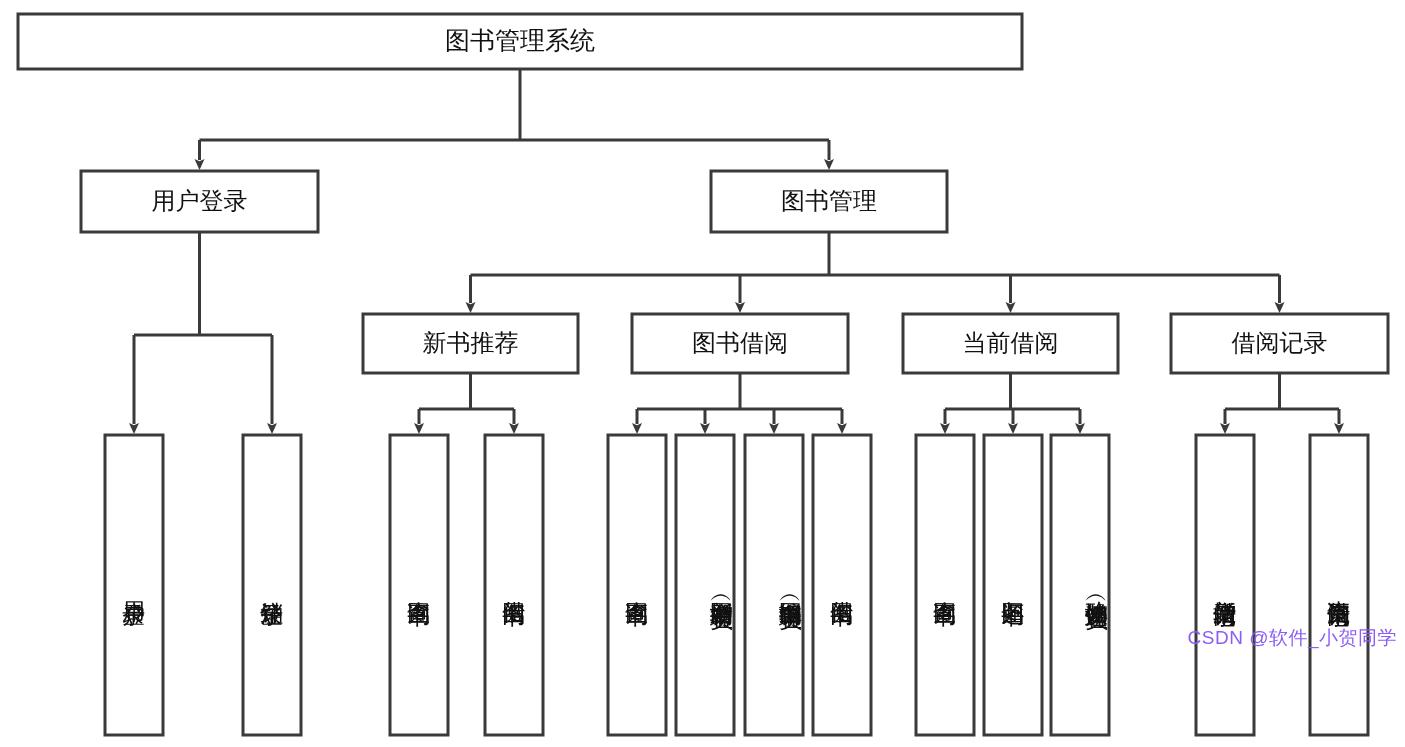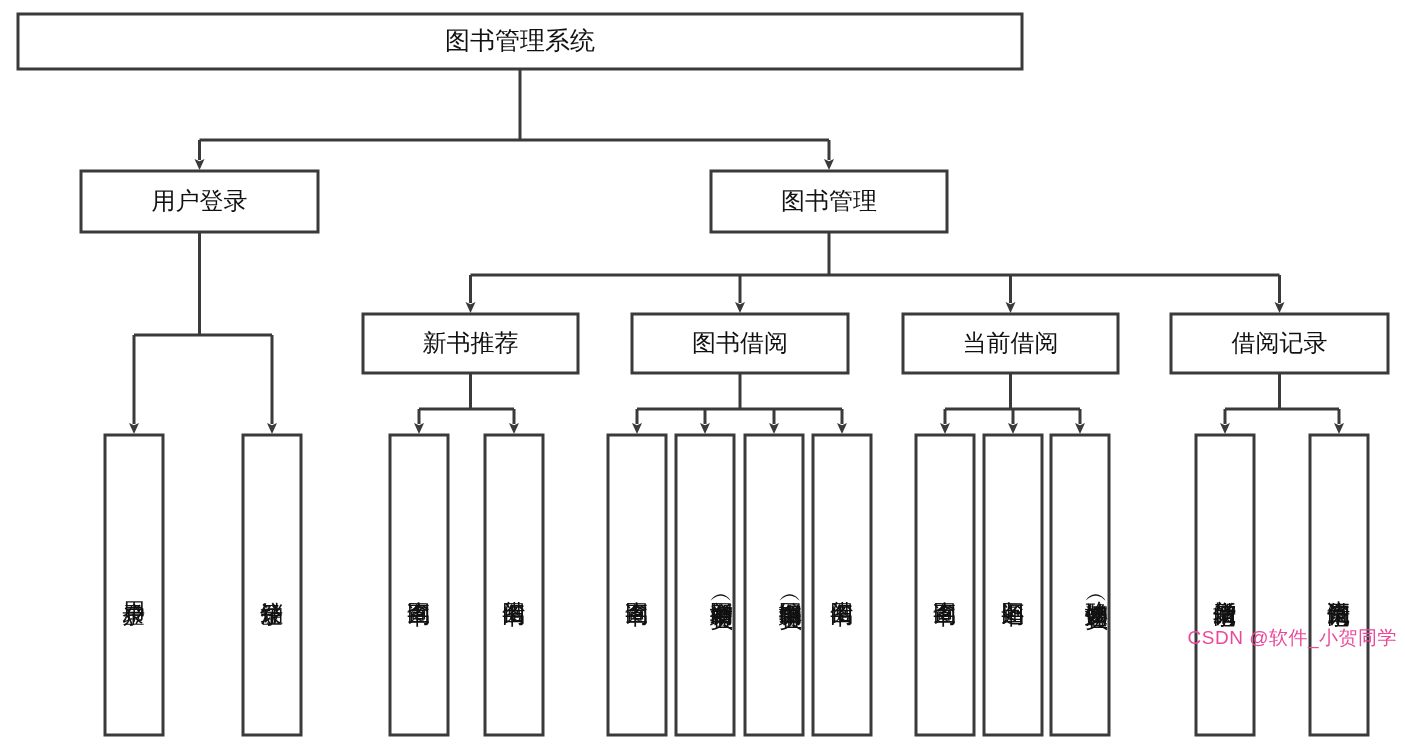--- a/index.html
+++ b/index.html
@@ -68,21 +68,21 @@
     letter-spacing: 1px;
     white-space: nowrap;
     pointer-events: none;
   }
   .watermark {
     position: absolute;
     right: 8px;
     bottom: 4px;
     font-family: "Liberation Sans", "DejaVu Sans", sans-serif;
     font-size: 19px;
-    color: #ec4899;
+    color: #8b5cf6;
     white-space: nowrap;
     letter-spacing: 0.5px;
   }
 </style>
 </head>
 <body>
 
 <div id="diagram-root">
   <svg class="diagram" viewBox="0 0 1405 747">
     <defs>

